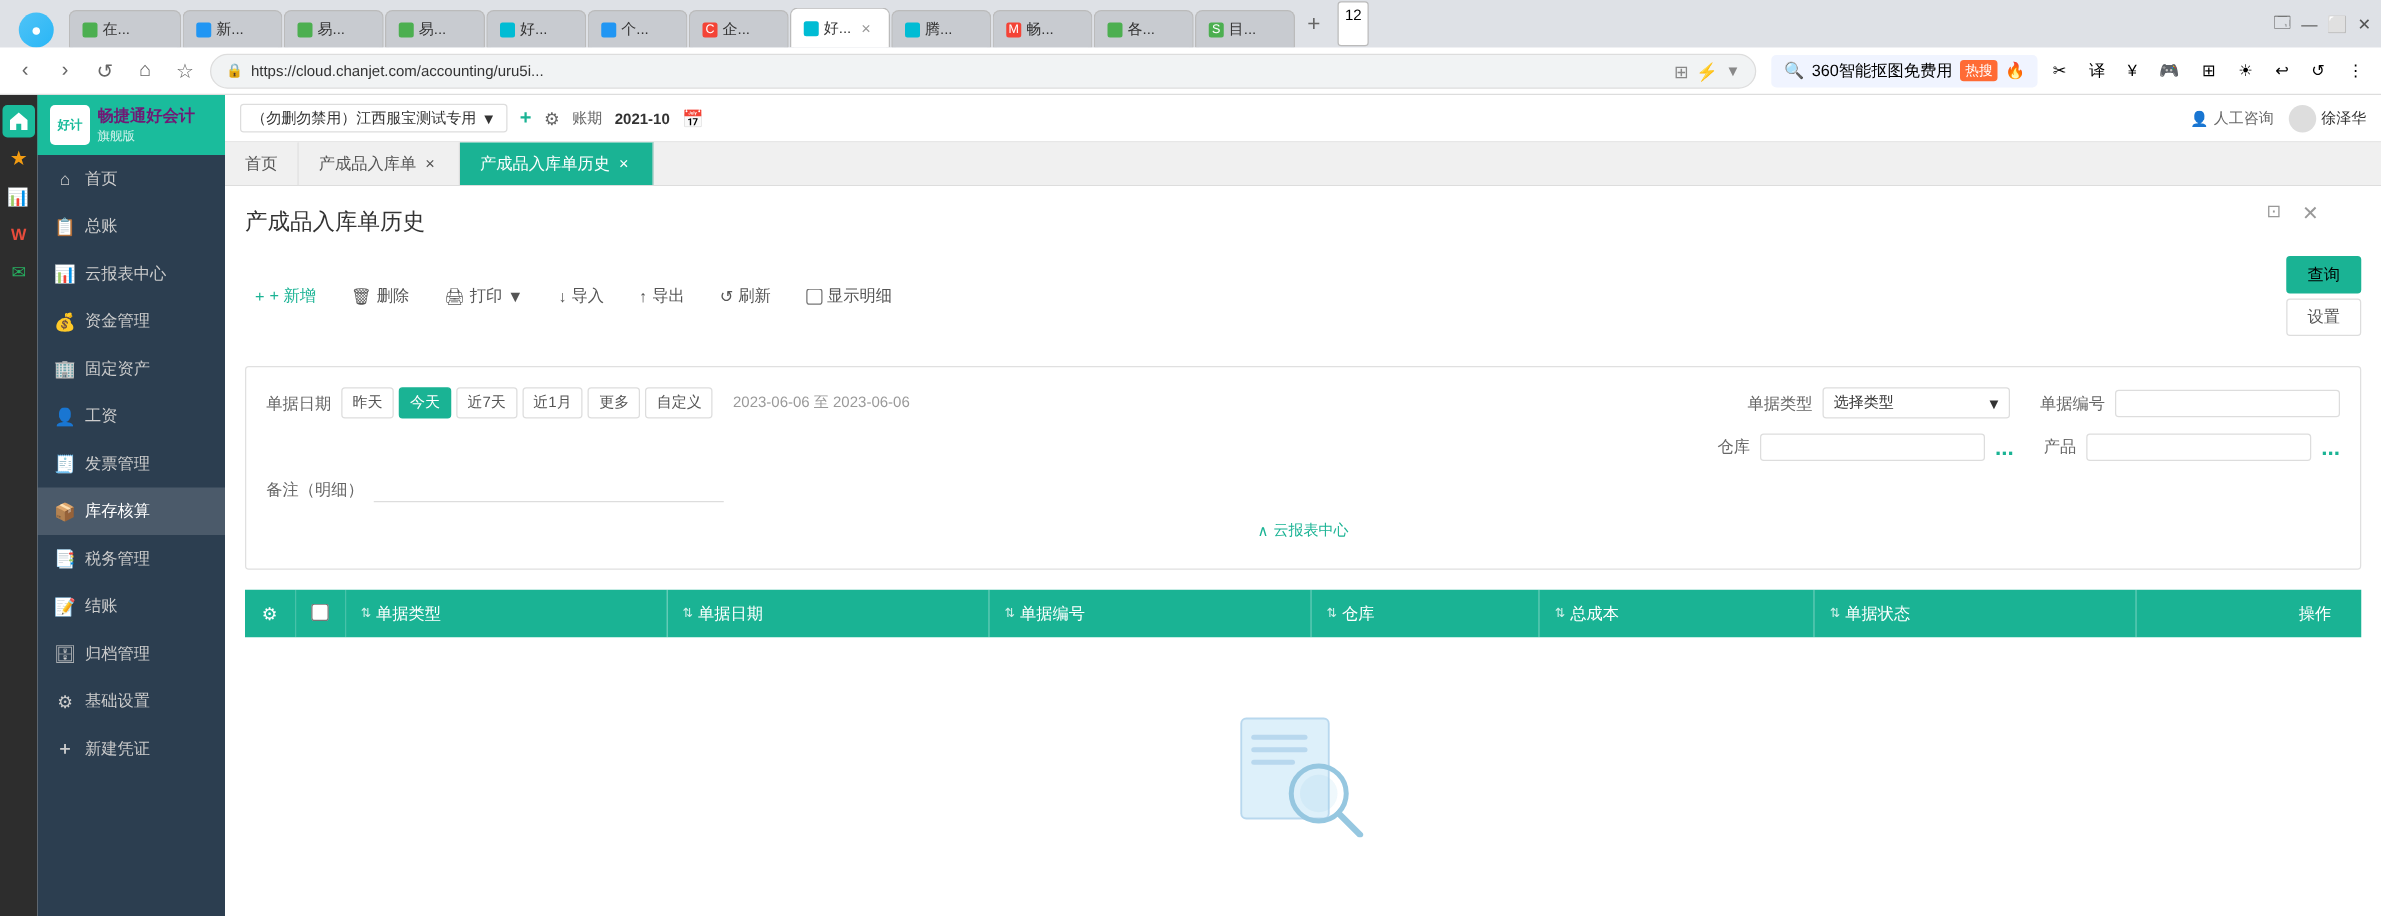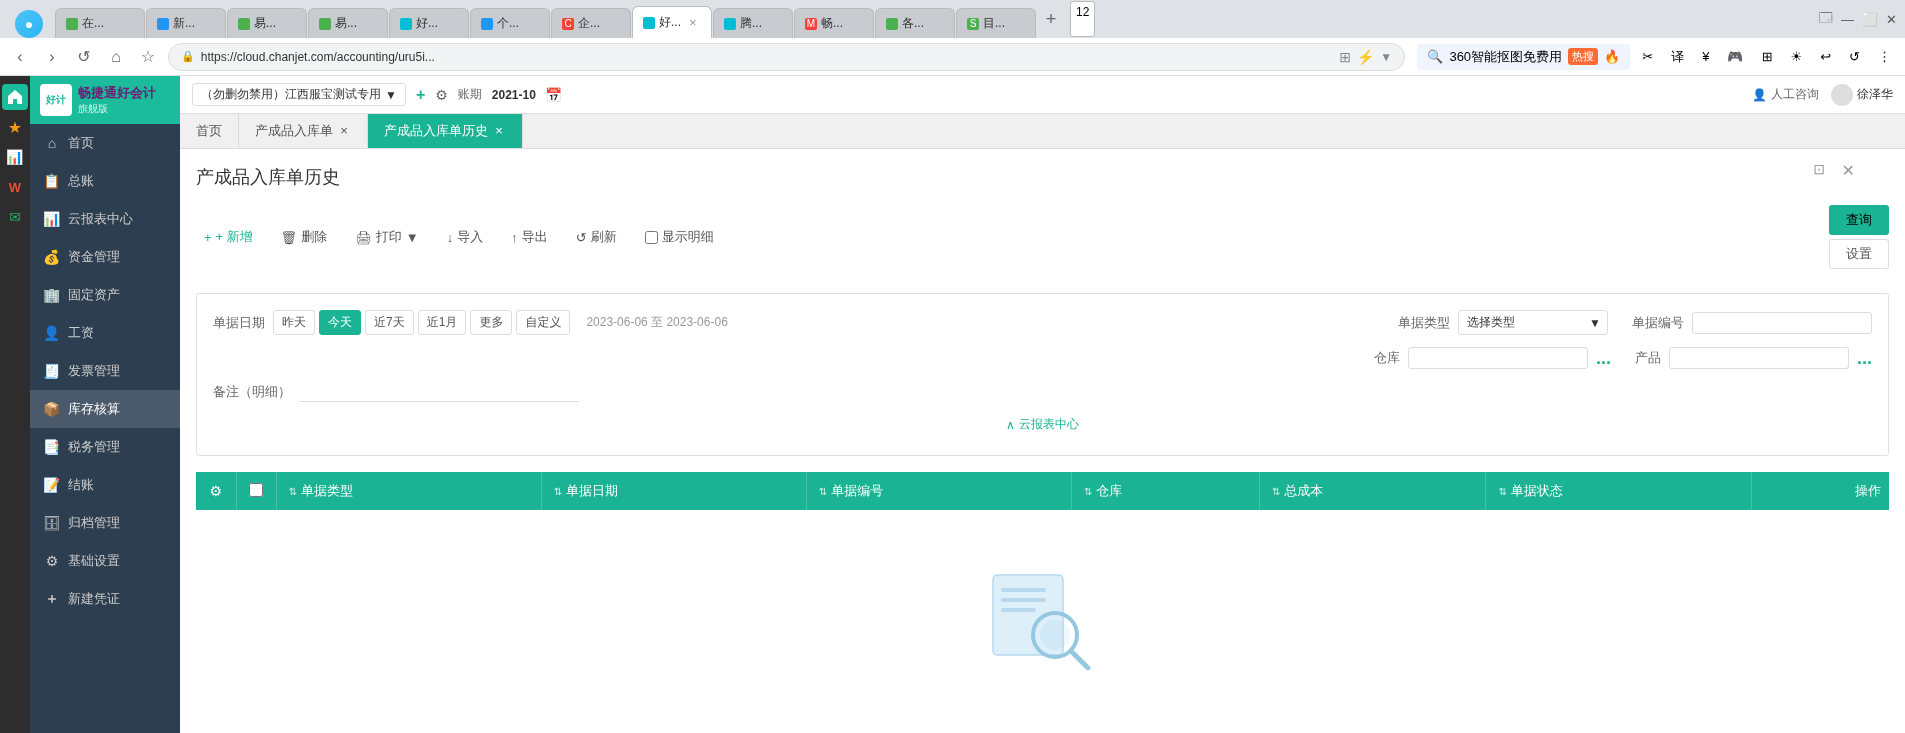--- a/index.html
+++ b/index.html
@@ -472,21 +472,21 @@
                   <span class="sort-icon">⇅</span>
                   <span>总成本</span>
                 </div>
               </th>
               <th>
                 <div class="th-inner">
                   <span class="sort-icon">⇅</span>
                   <span>单据状态</span>
                 </div>
               </th>
-              <th style="text-align:right;padding-right:8px;">
+              <th style="text-align:right;padding-right:24px;">
                 <span>操作</span>
               </th>
             </tr>
           </thead>
           <tbody>
 
             <tr>
               <td colspan="9" style="padding:0;">
                 <div class="empty-state">
 

